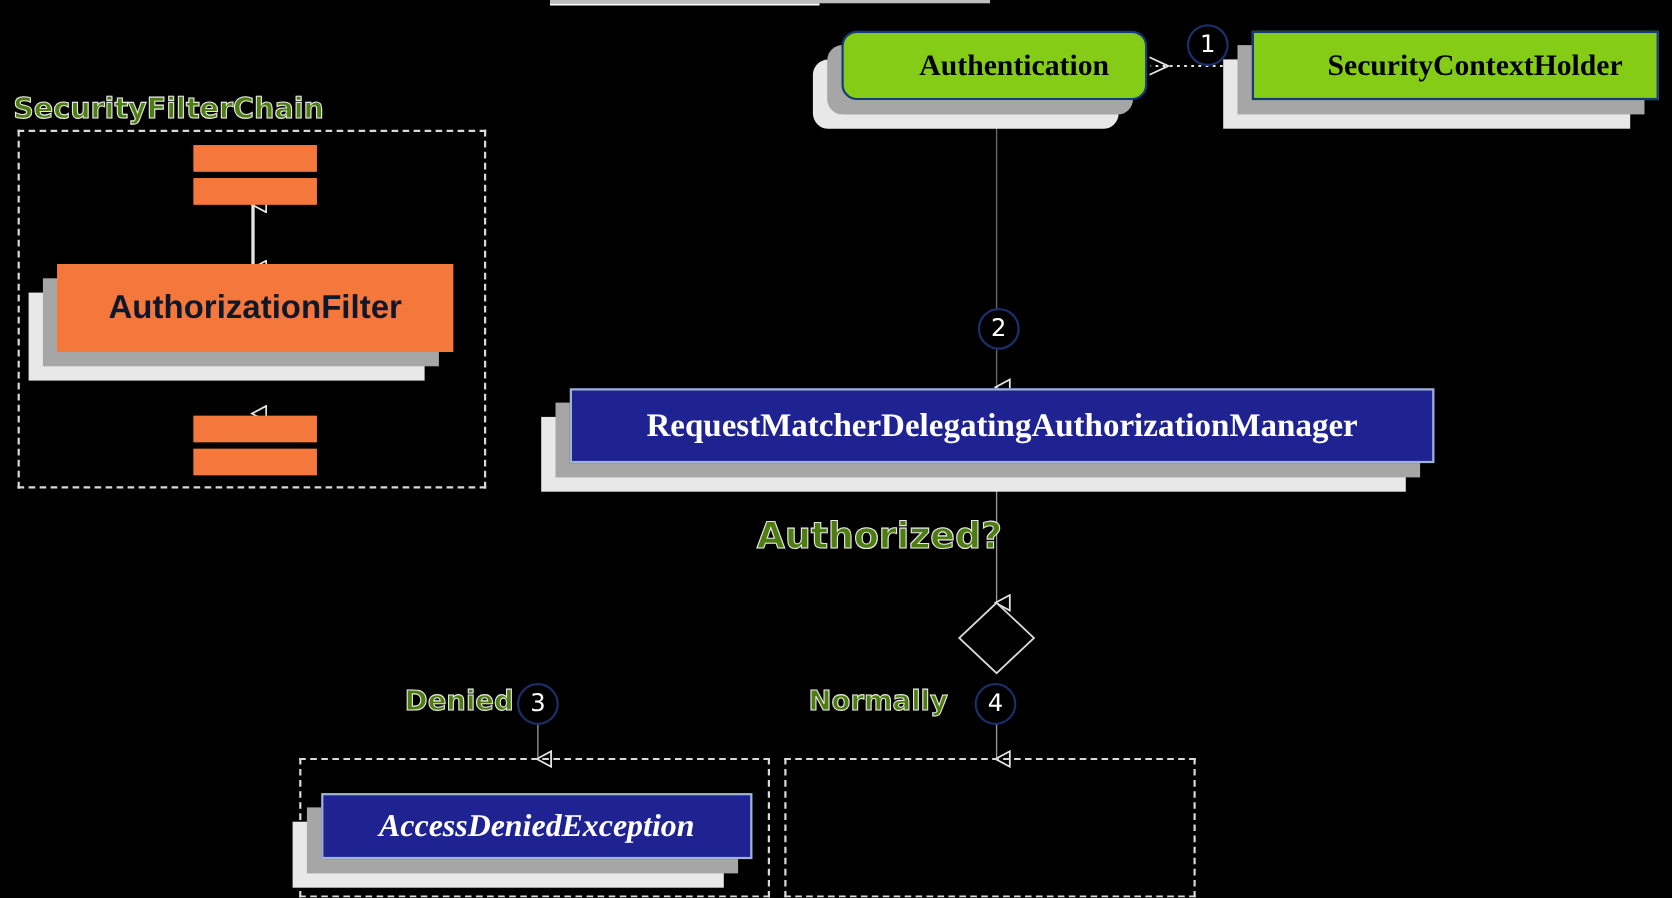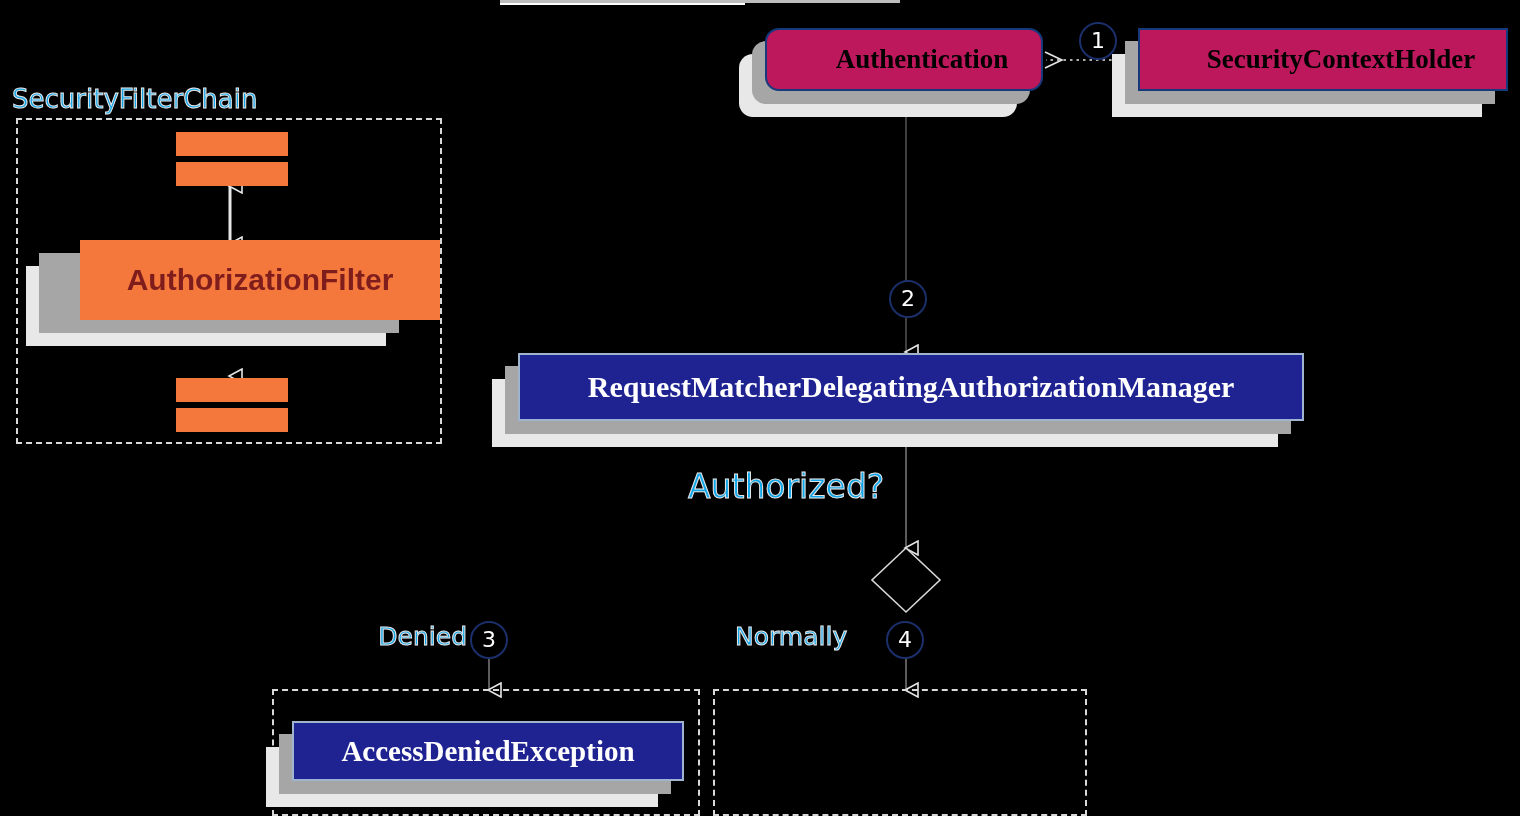--- a/index.html
+++ b/index.html
@@ -9,38 +9,38 @@
 
   
   .stack{position:absolute;}
   .stack .sh2, .stack .sh1{position:absolute;left:0;top:0;width:100%;height:100%;}
   .stack .sh2{transform:translate(-26px,26px);background:#e8e8e8;}
   .stack .sh1{transform:translate(-13px,13px);background:#a6a6a6;}
   .stack .face{position:absolute;left:0;top:0;width:100%;height:100%;
                box-sizing:border-box;display:flex;align-items:center;justify-content:center;}
 
   
-  .orange .face{background:#f4783c;border:1px solid #f4783c;color:#7f1d1d;margin-left:28px;}
+  .orange .face{background:#f4783c;border:1px solid #f4783c;color:#0f172a;}
   .navy  .face{background:#1f2392;border:2px solid #9fb4cf;color:#fff;}
-  .lblue .face{background:#be185d;border:2px solid #16387c;color:#000;padding-left:36px;}
+  .lblue .face{background:#84cc16;border:2px solid #16387c;color:#000;padding-left:36px;}
   .lblue.rounded .face{border-radius:14px;}
   .lblue.rounded .sh1,.lblue.rounded .sh2{border-radius:14px;}
 
   .face{font-weight:bold;}
 
   
   .bar{position:absolute;background:#f4783c;border:1px solid #f4783c;}
 
   
   .dashed{position:absolute;box-sizing:border-box;
           border:2px dashed #d9d9d9;background:transparent;}
 
   
   .outline-text{position:absolute;font-family:"DejaVu Sans", sans-serif;
-     font-weight:normal;color:#0ea5e9;white-space:pre;line-height:1.18;
+     font-weight:bold;color:#4d7c0f;white-space:pre;line-height:1.18;
      -webkit-text-stroke:1px #e6e6e6;text-align:center;}
 
   
   .circnum{position:absolute;width:34px;height:34px;border-radius:50%;
      background:#000;border:2.5px solid #1b2f6b;color:#fff;
      font-family:"DejaVu Sans", sans-serif;font-size:22px;font-weight:normal;
      display:flex;align-items:center;justify-content:center;line-height:1;}
 
   
   #links{position:absolute;left:0;top:0;width:1520px;height:816px;pointer-events:none;}
@@ -135,21 +135,21 @@
 
   <div class="outline-text" style="left:735px;top:622px;width:150px;font-size:25px;text-align:left;">Normally</div>
 
   <div class="circnum" style="left:1079px;top:22px;">1</div>
   <div class="circnum" style="left:889px;top:280px;">2</div>
   <div class="circnum" style="left:470px;top:621px;">3</div>
   <div class="circnum" style="left:886px;top:621px;">4</div>
 
   <div class="dashed" style="left:272px;top:689px;width:428px;height:127px;"></div>
 
-  <div class="stack navy" style="left:292px;top:721px;width:392px;height:60px;">
+  <div class="stack navy" style="left:292px;top:721px;width:392px;height:60px;font-style:italic;">
     <div class="sh2"></div>
     <div class="sh1"></div>
     <div class="face" style="font-size:29px;">AccessDeniedException</div>
   </div>
 
   <div class="dashed" style="left:713px;top:689px;width:374px;height:127px;"></div>
 
   <div class="outline-text" style="left:723px;top:718px;width:354px;font-size:27px;text-align:center;">
     <br>
     <span>Request Normally</span>

